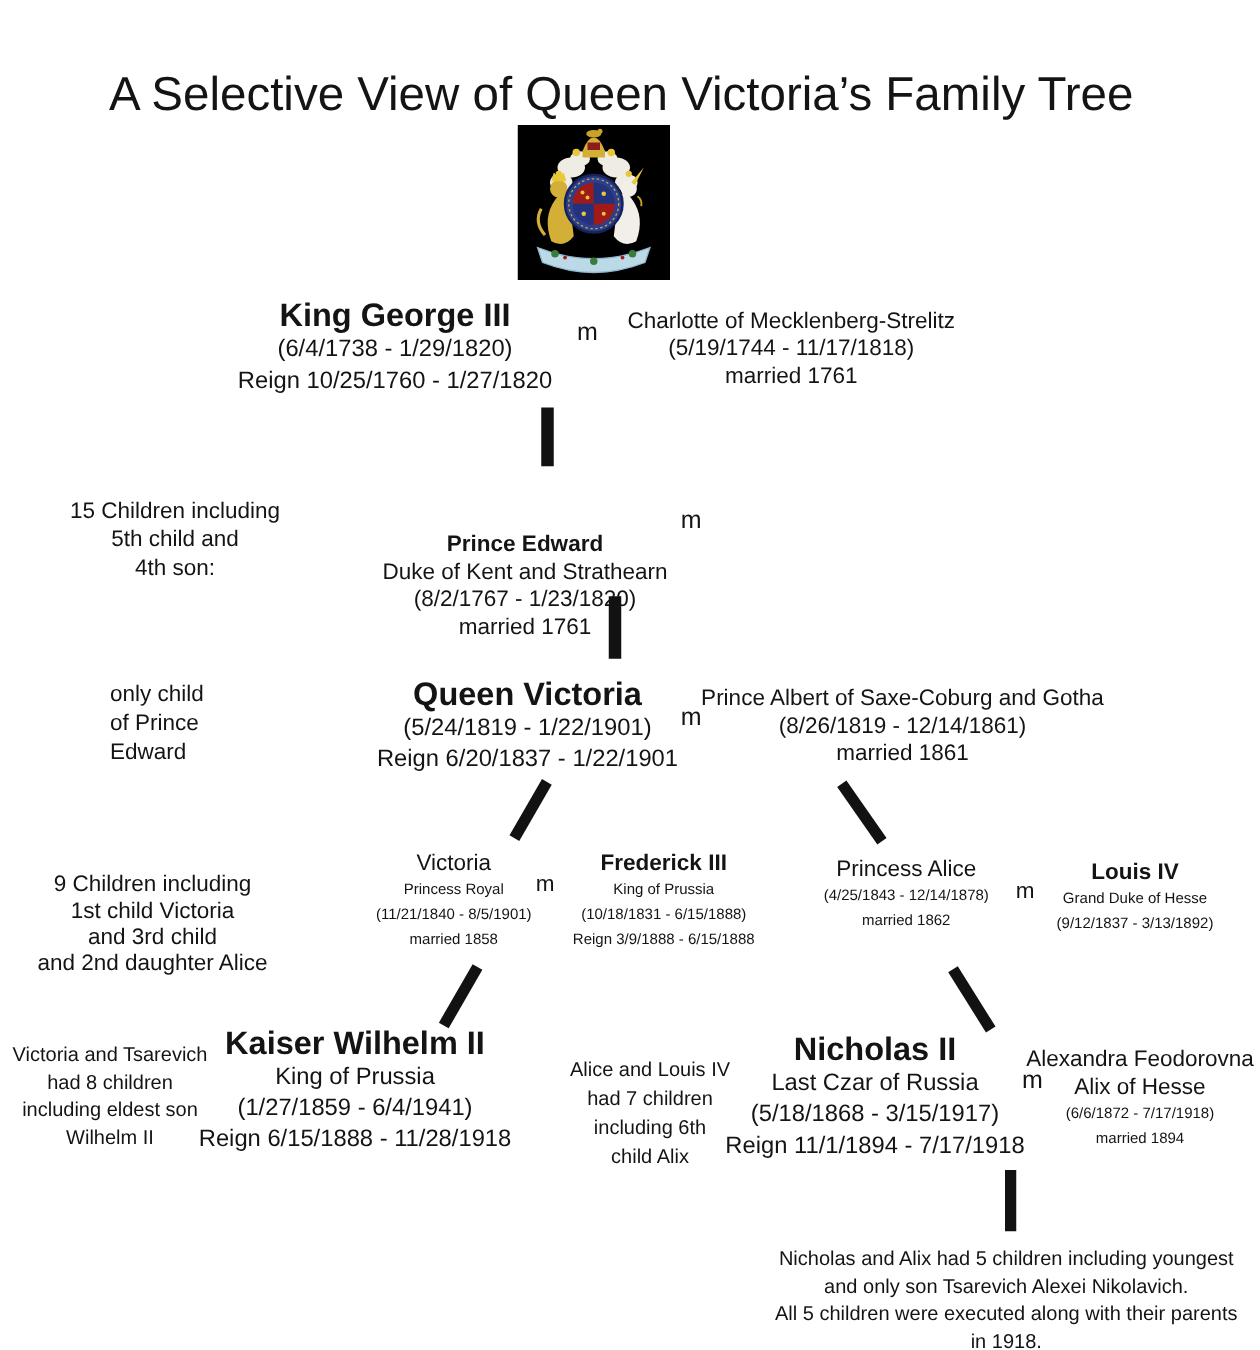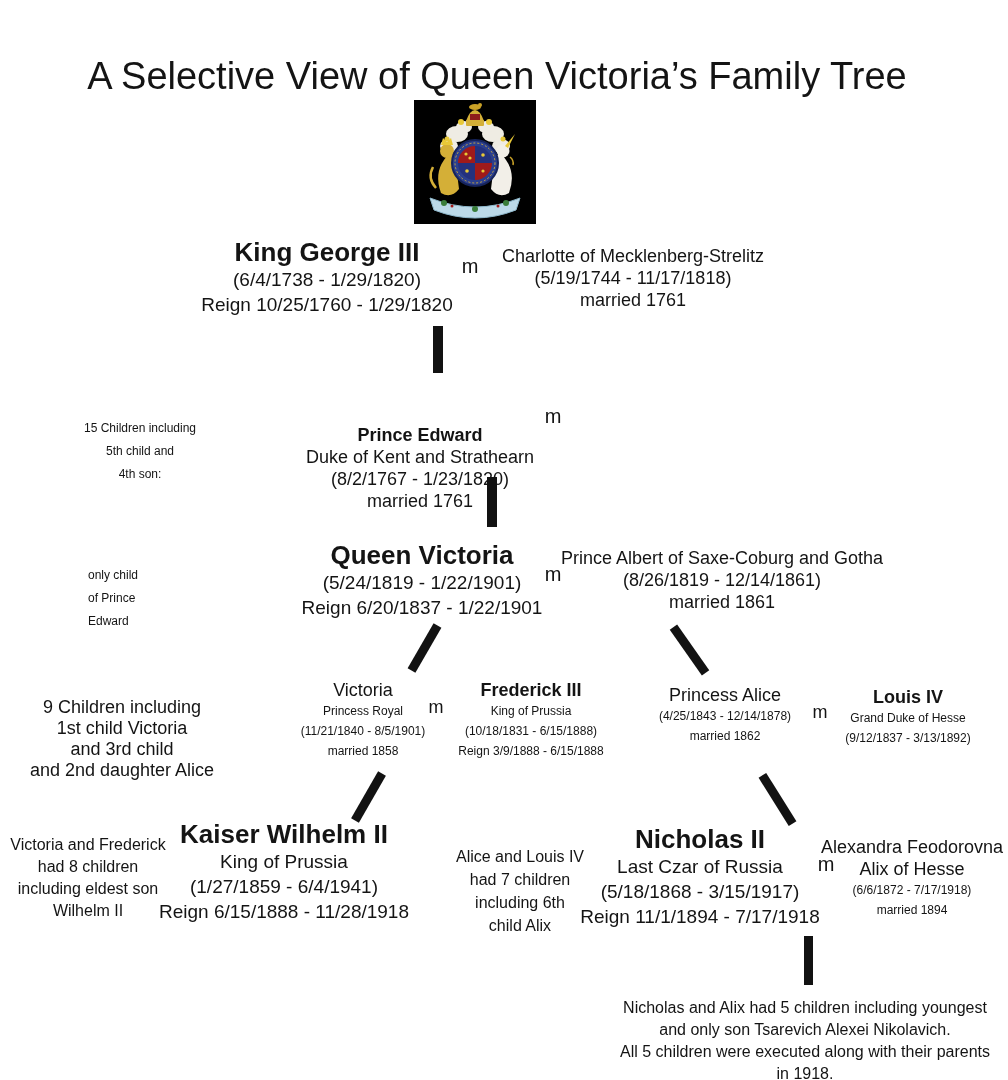--- a/index.html
+++ b/index.html
@@ -14,21 +14,21 @@
 
   .title { font-size:38px; line-height:46px; font-weight:400; }
 
   .name26  { font-size:26px; line-height:30px; font-weight:700; }
   .name18b { font-size:18px; line-height:22px; font-weight:700;margin-top:43px; }
   .name18  { font-size:18px; line-height:22px; font-weight:400; }
   .name18-21b { font-size:18px; line-height:21px; font-weight:400; }
   .name18-21  { font-size:18px; line-height:21px; font-weight:700; }
 
   .fs19    { font-size:19px; line-height:25px; }
-  .fs18-23 { font-size:12px; line-height:23px;margin-top:20px; }
+  .fs18-23 { font-size:18px; line-height:23px; }
   .fs18-22 { font-size:18px; line-height:22px; }
   .fs18-21 { font-size:18px; line-height:21px;margin-top:20px; }
   .fs16-20 { font-size:12px; line-height:20px; }
   .fs16-22 { font-size:16px; line-height:22px; }
   .fs16-23 { font-size:16px; line-height:23px; }
 
   .m20 { font-size:20px; line-height:22px; }
   .m18 { font-size:18px; line-height:20px; }
 
   .bar { position:absolute; background:#121212; }
@@ -98,25 +98,25 @@
     <path d="M16 98 Q61 116 106 98 L102 110 Q61 126 20 110 Z" fill="#bcd9e8" stroke="#8fb8cc" stroke-width="1"></path>
     <g fill="#3a7d3a">
       <circle cx="30" cy="103" r="3"></circle>
         <circle cx="61" cy="109" r="3"></circle>
         <circle cx="92" cy="103" r="3"></circle>
     </g>
     <circle cx="38" cy="106" r="1.5" fill="#a01a1a"></circle>
     <circle cx="84" cy="106" r="1.5" fill="#a01a1a"></circle>
   </svg>
 
-  <div class="abs ctr" style="left:327px;top:237px">
+  <div class="abs ctr" style="left:316px;top:237px">
     <div class="name26">King George III</div>
     <div class="fs19">
         <div>(6/4/1738 - 1/29/1820)</div>
-        <div>Reign 10/25/1760 - 1/29/1820</div>
+        <div>Reign 10/25/1760 - 1/27/1820</div>
       </div>
   </div>
   <div class="abs ctr m20" style="left:470px;top:255px">m</div>
   <div class="abs ctr fs18-22" style="left:633px;top:245px">
       <div>Charlotte of Mecklenberg-Strelitz</div>
       <div>(5/19/1744 - 11/17/1818)</div>
       <div>married 1761</div>
     </div>
 
   <div class="bar" style="left:433px;top:326px;width:10px;height:47px"></div>
@@ -200,21 +200,21 @@
     <div class="fs16-20">
         <div>Grand Duke of Hesse</div>
         <div>(9/12/1837 - 3/13/1892)</div>
       </div>
   </div>
 
   <div class="bar" style="left:364px;top:770px;width:9px;height:54px;transform:rotate(30deg)"></div>
   <div class="bar" style="left:773px;top:771px;width:9px;height:57px;transform:rotate(-32deg)"></div>
 
   <div class="abs ctr fs16-22" style="left:88px;top:834px">
-      <div>Victoria and Frederick</div>
+      <div>Victoria and Tsarevich</div>
       <div>had 8 children</div>
       <div>including eldest son</div>
       <div>Wilhelm II</div>
     </div>
 
   <div class="abs ctr" style="left:284px;top:819px">
     <div class="name26">Kaiser Wilhelm II</div>
     <div class="fs19">
         <div>King of Prussia</div>
         <div>(1/27/1859 - 6/4/1941)</div>

